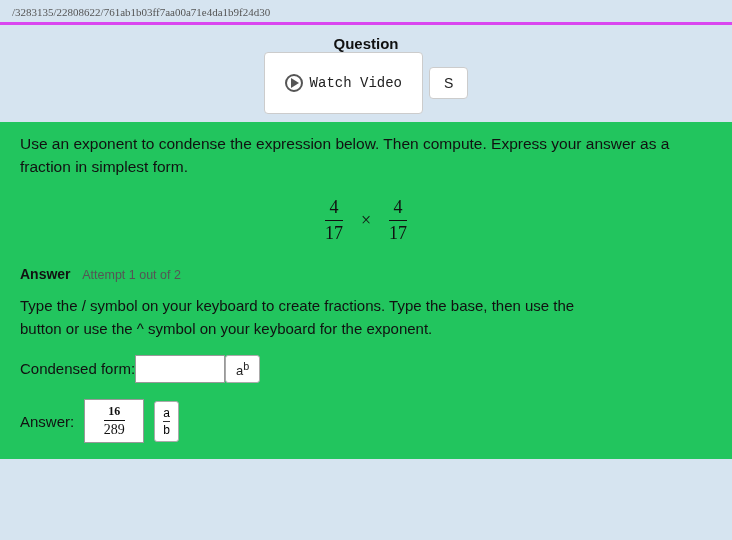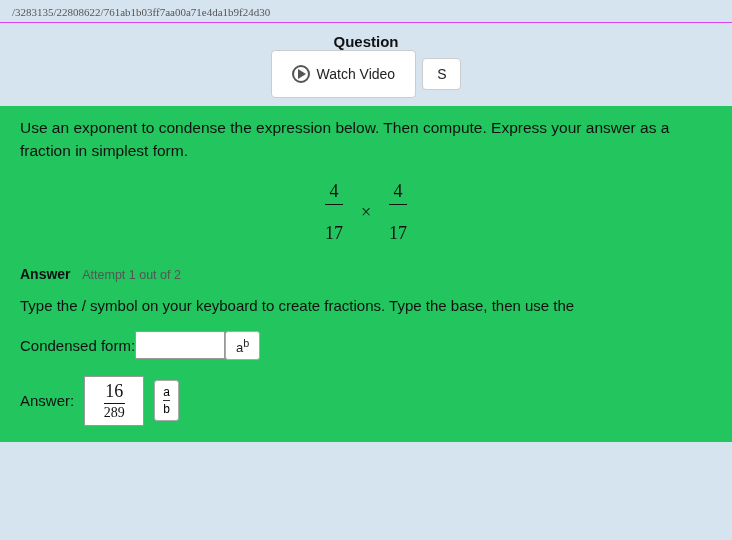--- a/index.html
+++ b/index.html
@@ -8,21 +8,21 @@
       background: #d6e4f0;
       width: 732px;
       min-height: 540px;
       overflow: hidden;
     }
     .top-bar {
       background: #d6e4f0;
       padding: 6px 12px 4px 12px;
       font-size: 11px;
       color: #555;
-      border-bottom: 1px solid #d946ef;
+      border-bottom: 3px solid #d946ef;
     }
     .header-row {
       display: flex;
       align-items: center;
       justify-content: space-between;
       padding: 10px 16px 8px 16px;
       background: #d6e4f0;
       flex-direction: column;
     }
     .question-label {
@@ -31,25 +31,25 @@
       color: #111;
       font-family: Arial, sans-serif;
     }
     .watch-video-btn {
       display: flex;
       align-items: center;
       gap: 7px;
       background: white;
       border: 1px solid #ccc;
       border-radius: 4px;
-      padding: 14px 20px;
+      padding: 21px 20px;
       font-size: 14px;
       color: #222;
       cursor: pointer;
-      font-family: Liberation Sans, sans-serif;
+      font-family: Liberation Mono, monospace;
     }
     .play-icon {
       width: 18px;
       height: 18px;
       border: 2px solid #555;
       border-radius: 50%;
       display: flex;
       align-items: center;
       justify-content: center;
     }
@@ -104,21 +104,21 @@
     }
     .fraction .frac-line {
       width: 100%;
       height: 1.5px;
       background: #111;
     }
     .fraction .denominator {
       font-size: 18px;
       color: #111;
       font-family: Georgia, serif;
-      padding-top: 17px;
+      padding-top: 1px;
     }
     .times-symbol {
       font-size: 18px;
       color: #111;
       font-family: Georgia, serif;
       align-self: center;
     }
     .answer-section {
       margin-top: 2px;
     }
@@ -185,22 +185,23 @@
       align-items: center;
       justify-content: center;
       min-width: 60px;
     }
     .answer-frac {
       display: inline-flex;
       flex-direction: column;
       align-items: center;
     }
     .answer-frac .num {
-      font-size: 18px;
-      font-family: Georgia, serif;
+      font-size: 12px;
+      font-family: Georgia, serif;
+      font-weight: bold;
     }
     .answer-frac .line {
       width: 100%;
       height: 1.5px;
       background: #111;
       margin: 1px 0;
     }
     .answer-frac .den {
       font-size: 14px;
       font-family: Georgia, serif;
@@ -270,20 +271,21 @@
 
   <div class="answer-section">
     <p class="answer-header">
       <strong>Answer</strong>
       &nbsp;
       <span class="attempt-text">Attempt 1 out of 2</span>
     </p>
 
     <p class="instructions">
       <span>Type the / symbol on your keyboard to create fractions. Type the base, then use the</span><br>
+      <span>button or use the ^ symbol on your keyboard for the exponent.</span>
     </p>
 
     <div class="condensed-row">
       <span>Condensed form:</span>
       <input class="condensed-input" type="text" value="" style="">
       <button class="ab-btn">
         <span>a<sup>b</sup></span>
       </button>
     </div>
 

